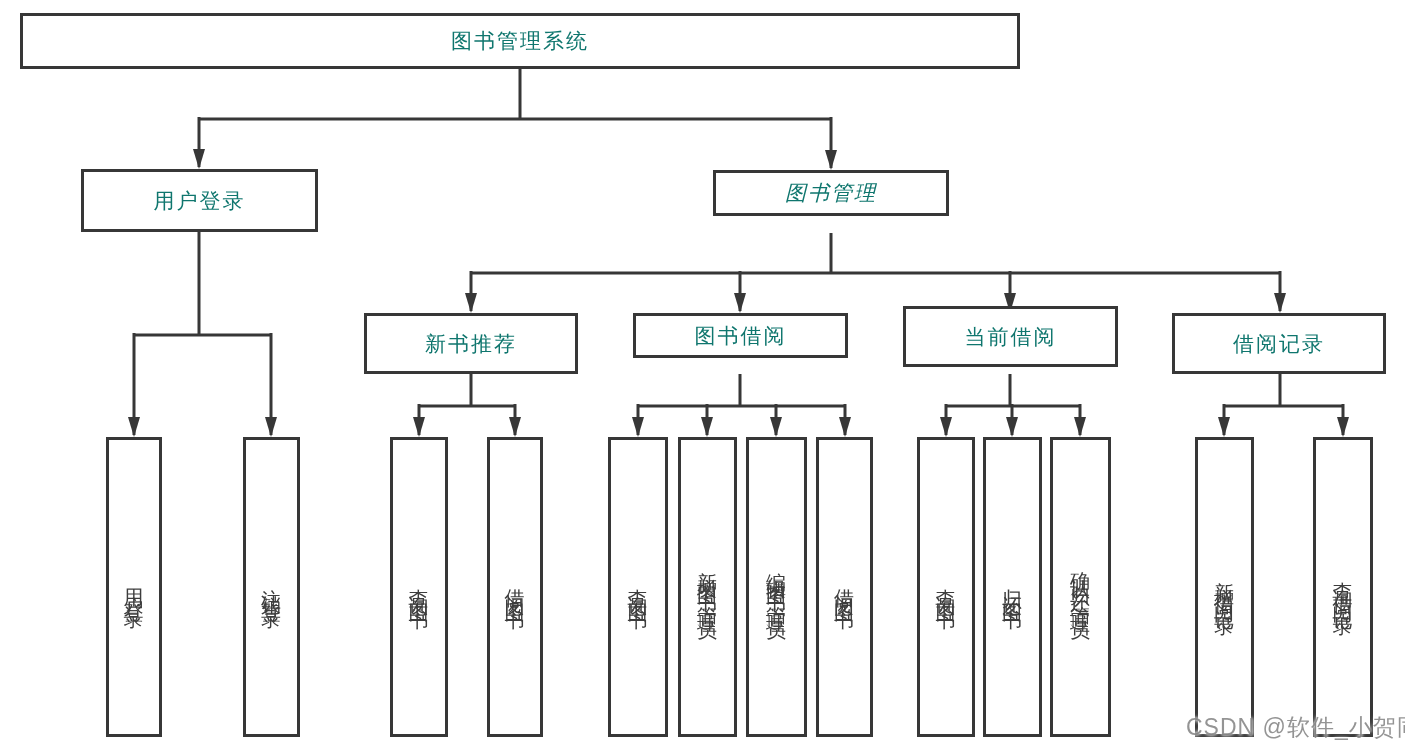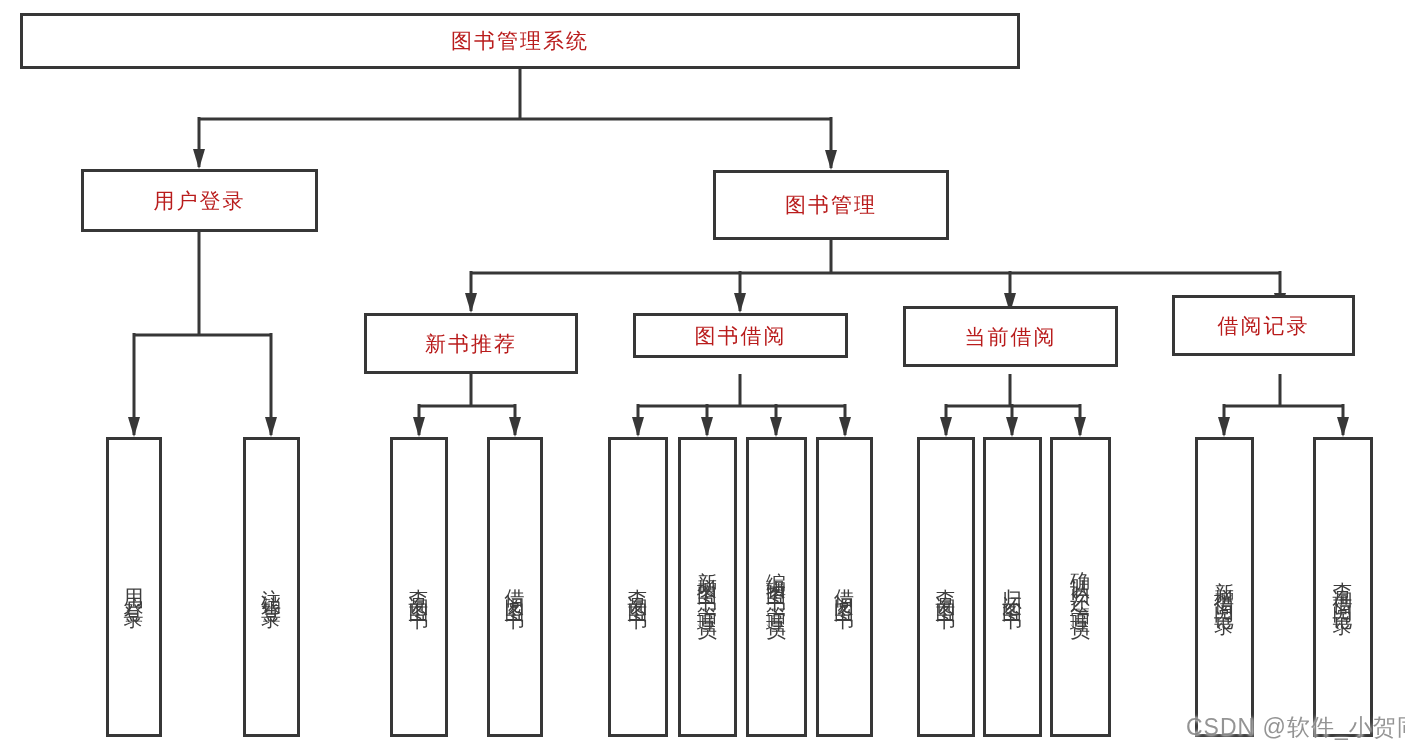--- a/index.html
+++ b/index.html
@@ -22,21 +22,21 @@
   }
   .box {
     position: absolute;
     background: #ffffff;
     border: 3px solid #373737;
     display: flex;
     align-items: center;
     justify-content: center;
     font-size: 21px;
     letter-spacing: 2px;
-    color: #b91c1c;
+    color: #0f766e;
     z-index: 2;
   }
   .vbox {
     position: absolute;
     background: #ffffff;
     border: 3px solid #373737;
     display: flex;
     align-items: center;
     justify-content: center;
     z-index: 2;
@@ -110,34 +110,34 @@
     </g>
   </svg>
 
   <div class="box" style="left:20px; top:13px; width:1000px; height:56px;">
     <span>图书管理系统</span>
   </div>
 
   <div class="box" style="left:81px; top:169px; width:237px; height:63px;">
     <span>用户登录</span>
   </div>
-  <div class="box" style="left:713px; top:170px; width:236px; height:70px;">
+  <div class="box" style="left:713px; top:170px; width:236px; height:46px;font-style:italic;">
     <span>图书管理</span>
   </div>
 
   <div class="box" style="left:364px; top:313px; width:214px; height:61px;">
     <span>新书推荐</span>
   </div>
   <div class="box" style="left:633px; top:313px; width:215px; height:45px;">
     <span>图书借阅</span>
   </div>
   <div class="box" style="left:903px; top:306px; width:215px; height:61px;">
     <span>当前借阅</span>
   </div>
-  <div class="box" style="left:1172px; top:295px; width:183px; height:61px;">
+  <div class="box" style="left:1172px; top:313px; width:214px; height:61px;">
     <span>借阅记录</span>
   </div>
 
   <div class="vbox" style="left:106px; top:437px; width:56px; height:300px;">
     <span class="vlabel">用户登录</span>
   </div>
   <div class="vbox" style="left:243px; top:437px; width:57px; height:300px;">
     <span class="vlabel">注销登录</span>
   </div>
 

